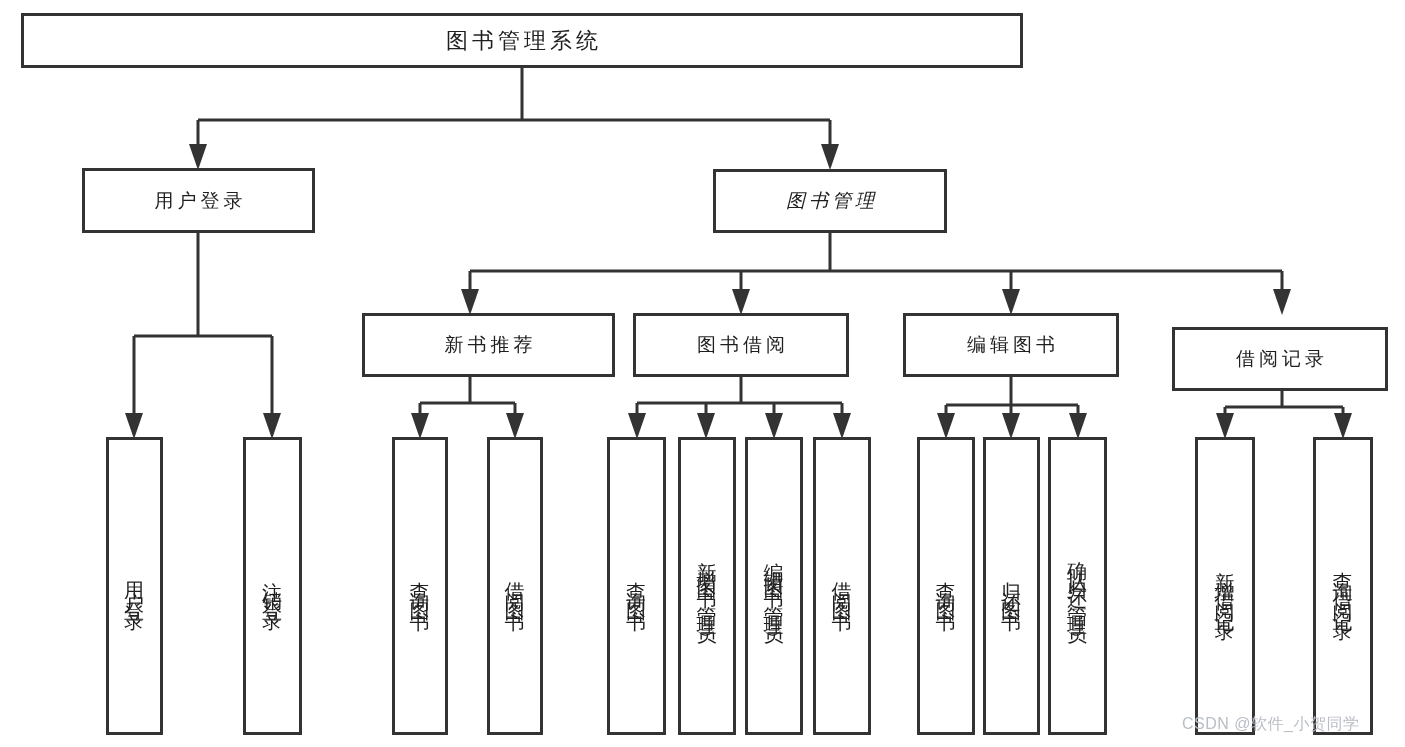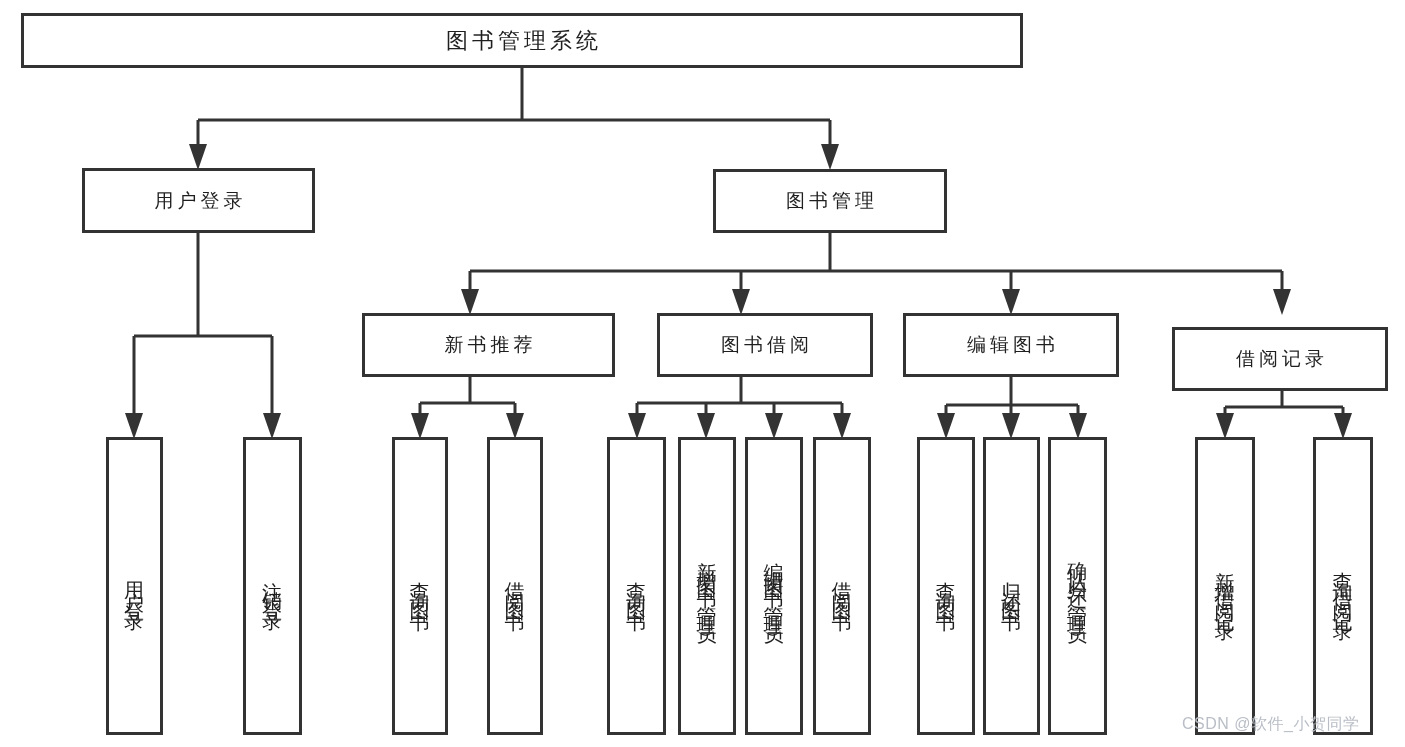--- a/index.html
+++ b/index.html
@@ -101,24 +101,24 @@
     <g>
       <path class="l" d="M1282 376 V407 M1225 407 H1343 M1225 407 V430 M1343 407 V430"></path>
       <path class="a" d="M1216 413 L1234 413 L1225 439 Z"></path>
       <path class="a" d="M1334 413 L1352 413 L1343 439 Z"></path>
     </g>
   </svg>
 
   <div class="node root" style="left:21px;top:13px;width:1002px;height:55px;">图书管理系统</div>
 
   <div class="node" style="left:82px;top:168px;width:233px;height:65px;">用户登录</div>
-  <div class="node" style="left:713px;top:169px;width:234px;height:64px;">图书管理</div>
+  <div class="node" style="left:713px;top:169px;width:234px;height:64px;font-style:italic;">图书管理</div>
 
   <div class="node" style="left:362px;top:313px;width:253px;height:64px;">新书推荐</div>
-  <div class="node" style="left:633px;top:313px;width:216px;height:64px;margin-left:24px;">图书借阅</div>
+  <div class="node" style="left:633px;top:313px;width:216px;height:64px;">图书借阅</div>
   <div class="node" style="left:903px;top:313px;width:216px;height:64px;">编辑图书</div>
   <div class="node" style="left:1172px;top:327px;width:216px;height:64px;">借阅记录</div>
 
   <div class="vnode" style="left:106px;top:437px;width:57px;height:298px;">用户登录</div>
   <div class="vnode" style="left:243px;top:437px;width:59px;height:298px;">注销登录</div>
 
   <div class="vnode" style="left:392px;top:437px;width:56px;height:298px;">查询图书</div>
   <div class="vnode" style="left:487px;top:437px;width:56px;height:298px;">借阅图书</div>
 
   <div class="vnode" style="left:607px;top:437px;width:59px;height:298px;">查询图书</div>

